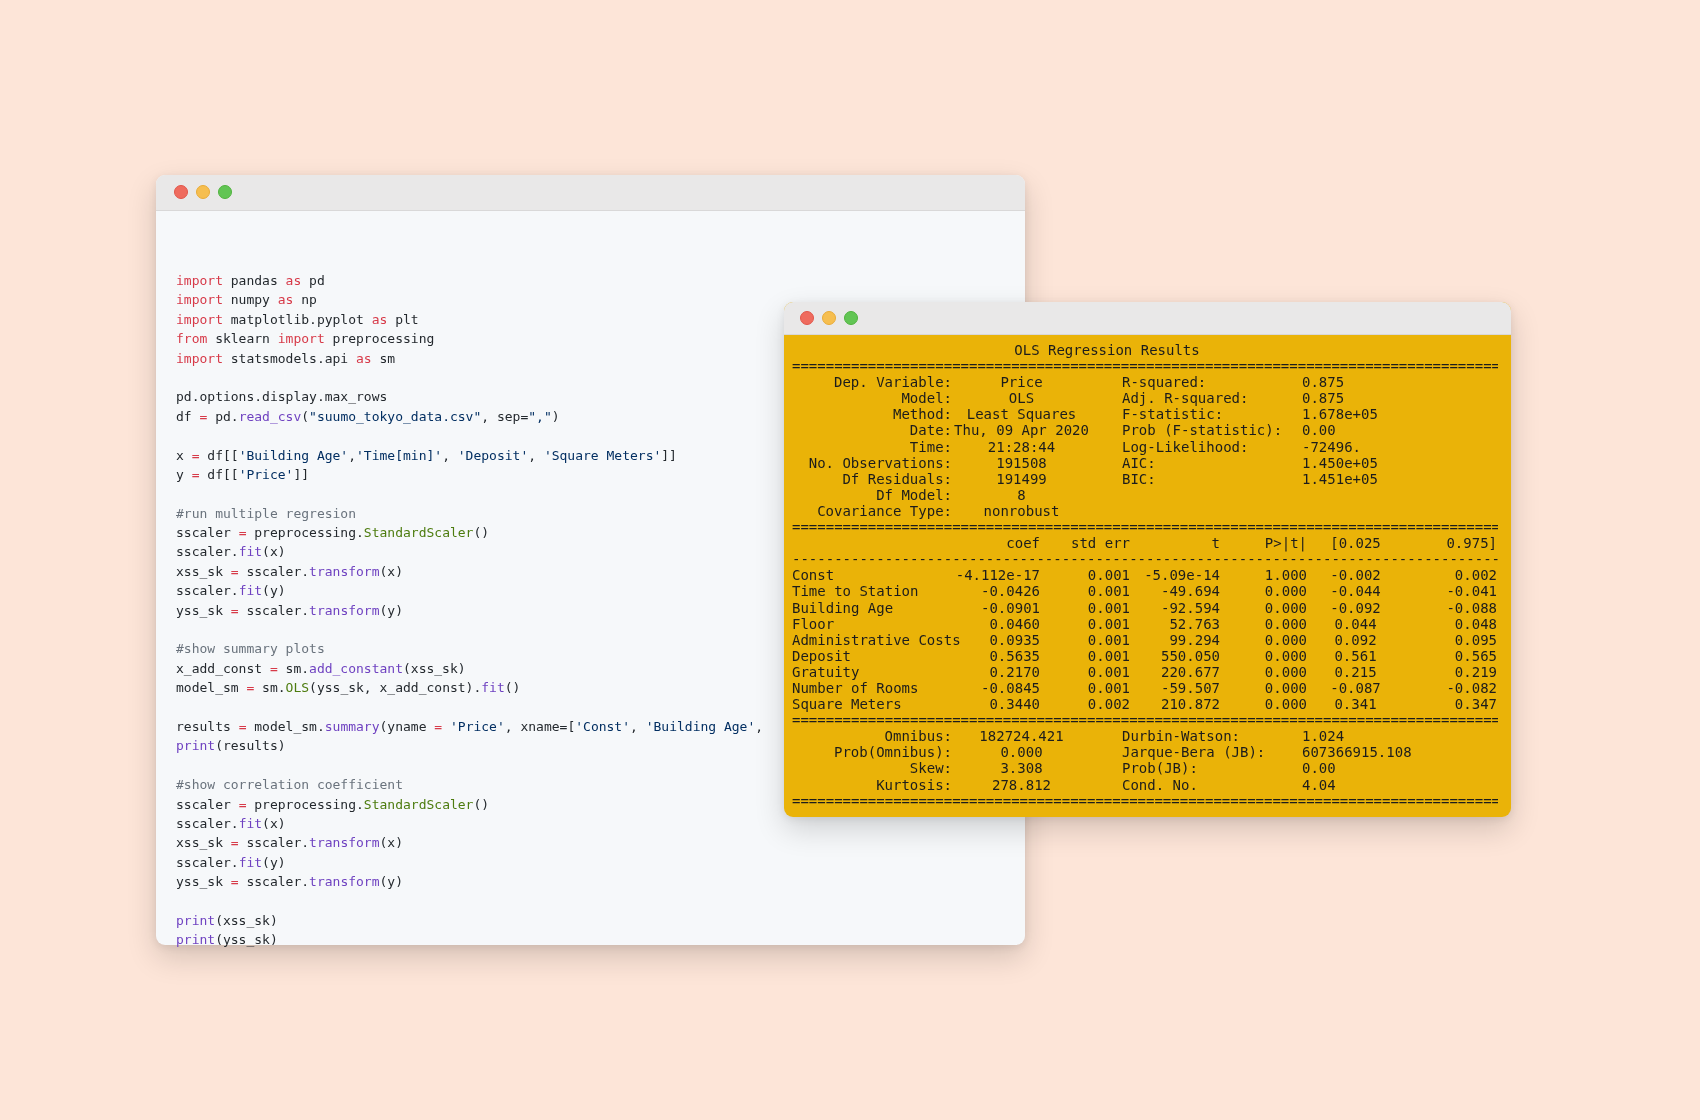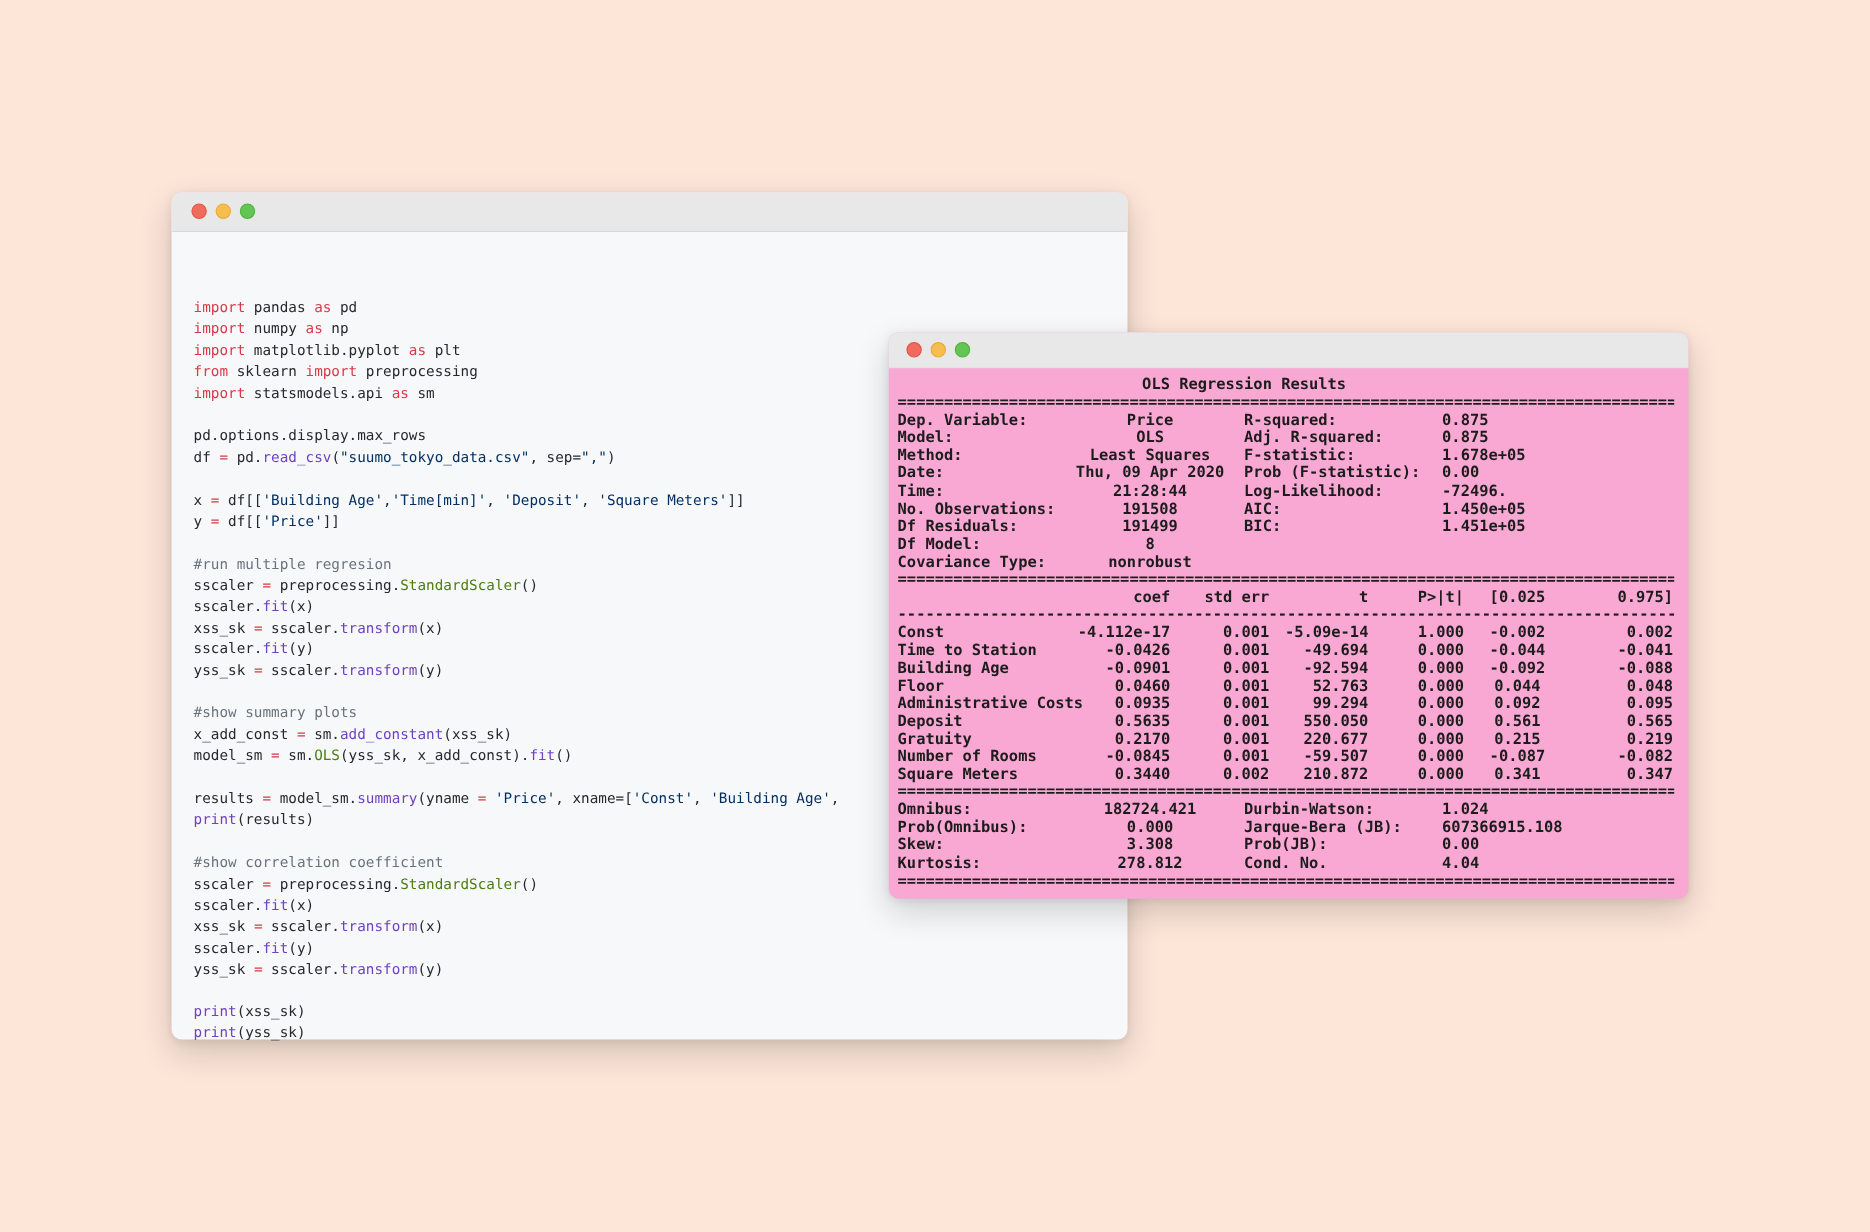--- a/index.html
+++ b/index.html
@@ -29,34 +29,34 @@
   }
   .code-line{white-space:pre;height:19.4px;}
   .tk-p{color:#24292e}
   .tk-k{color:#d73a49}
   .tk-f{color:#6f42c1}
   .tk-c{color:#4d7c0f}
   .tk-s{color:#032f62}
   .tk-m{color:#6a737d}
 
   
-  #ols-window{left:808px;top:302px;width:727px;height:515px;background:#f9a8d4;font-weight:bold;}
+  #ols-window{left:784px;top:302px;width:727px;height:515px;background:#eab308;}
   #ols-window .titlebar{height:32px;}
   #ols-window .lights{top:9px;left:16px;}
   #ols-output{
     padding:7px 0 0 8px;font-size:14px;line-height:16.1px;color:#1c1c1c;
     width:706px;
   }
   #ols-output div{white-space:pre;}
   .ols-title{width:630px;text-align:center;}
   .ruler{width:706px;overflow:hidden;letter-spacing:0;}
   .kv-row{display:flex;}
-  .kv-row .l1{width:160px;flex-shrink:0;}
+  .kv-row .l1{width:160px;flex-shrink:0;text-align:right;}
   .kv-row .v1{width:139px;text-align:center;flex-shrink:0;}
-  .kv-row .l2{width:180px;margin-left:16px;flex-shrink:0;}
+  .kv-row .l2{width:180px;margin-left:31px;flex-shrink:0;}
   .kv-row .v2{width:127px;flex-shrink:0;}
   .coef-row{display:flex;}
   .coef-row .cl{width:138px;flex-shrink:0;overflow:visible;}
   .coef-row .c1{width:110px;text-align:right;flex-shrink:0;}
   .coef-row .c2{width:90px;text-align:right;flex-shrink:0;}
   .coef-row .c3{width:90px;text-align:right;flex-shrink:0;}
   .coef-row .c4{width:87px;text-align:right;flex-shrink:0;}
   .coef-row .c5{width:97px;text-align:center;flex-shrink:0;}
   .coef-row .c6{width:93px;text-align:right;flex-shrink:0;}
 </style>

